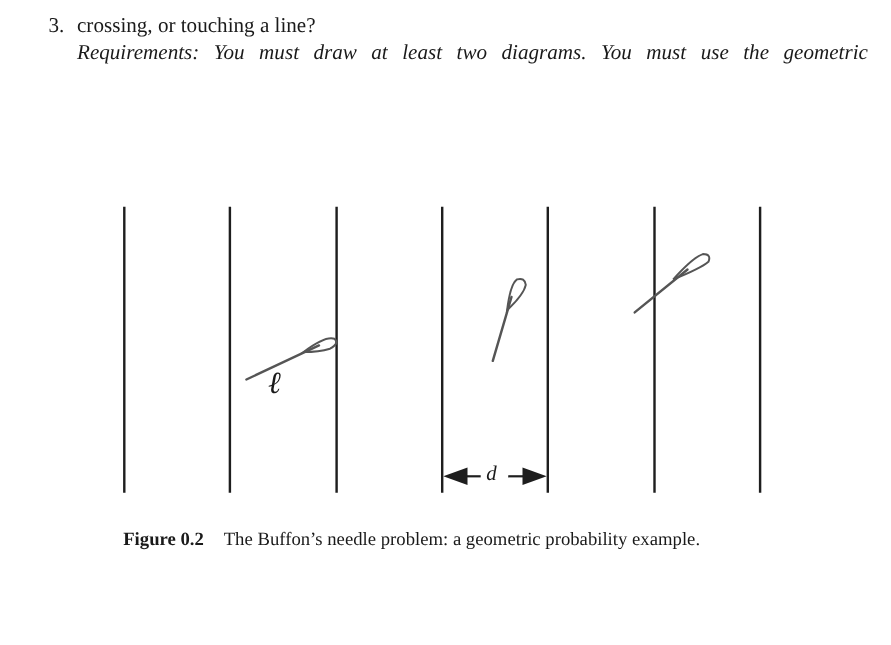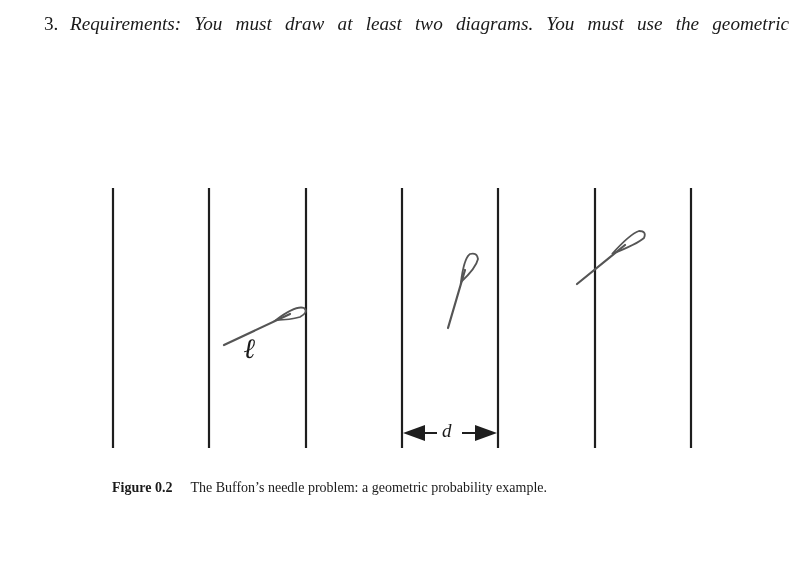--- a/index.html
+++ b/index.html
@@ -54,21 +54,21 @@
       position: absolute;
       left: 0;
       top: 0;
       width: 810px;
       height: 586px;
     }
     .caption {
       position: absolute;
       left: 112px;
       top: 480px;
-      font-size: 14px;
+      font-size: 17px;
       white-space: nowrap;
       font-family: Liberation Serif, serif;
     }
     .caption-label {
       font-weight: bold;
       margin-right: 18px;
     }
     .d-label {
       position: absolute;
       left: 441px;
@@ -88,20 +88,21 @@
       font-weight: bold;
       line-height: 30px;
     }
   </style>
 </head>
 <body>
 
 <div class="problem">
   <span class="problem-number">3.</span>
   <div class="problem-body">
+    <span class="line last">crossing, or touching a line?</span>
     <div class="req">
       <span class="line">Requirements: You must draw at least two diagrams. You must use the geometric</span>
     </div>
   </div>
 </div>
 
 <svg class="figure" width="810" height="586" viewBox="0 0 810 586" xmlns="http://www.w3.org/2000/svg">
   <g stroke="#1e1e1e" stroke-width="2.2">
     <line x1="113" y1="188" x2="113" y2="448"></line>
     <line x1="209" y1="188" x2="209" y2="448"></line>

